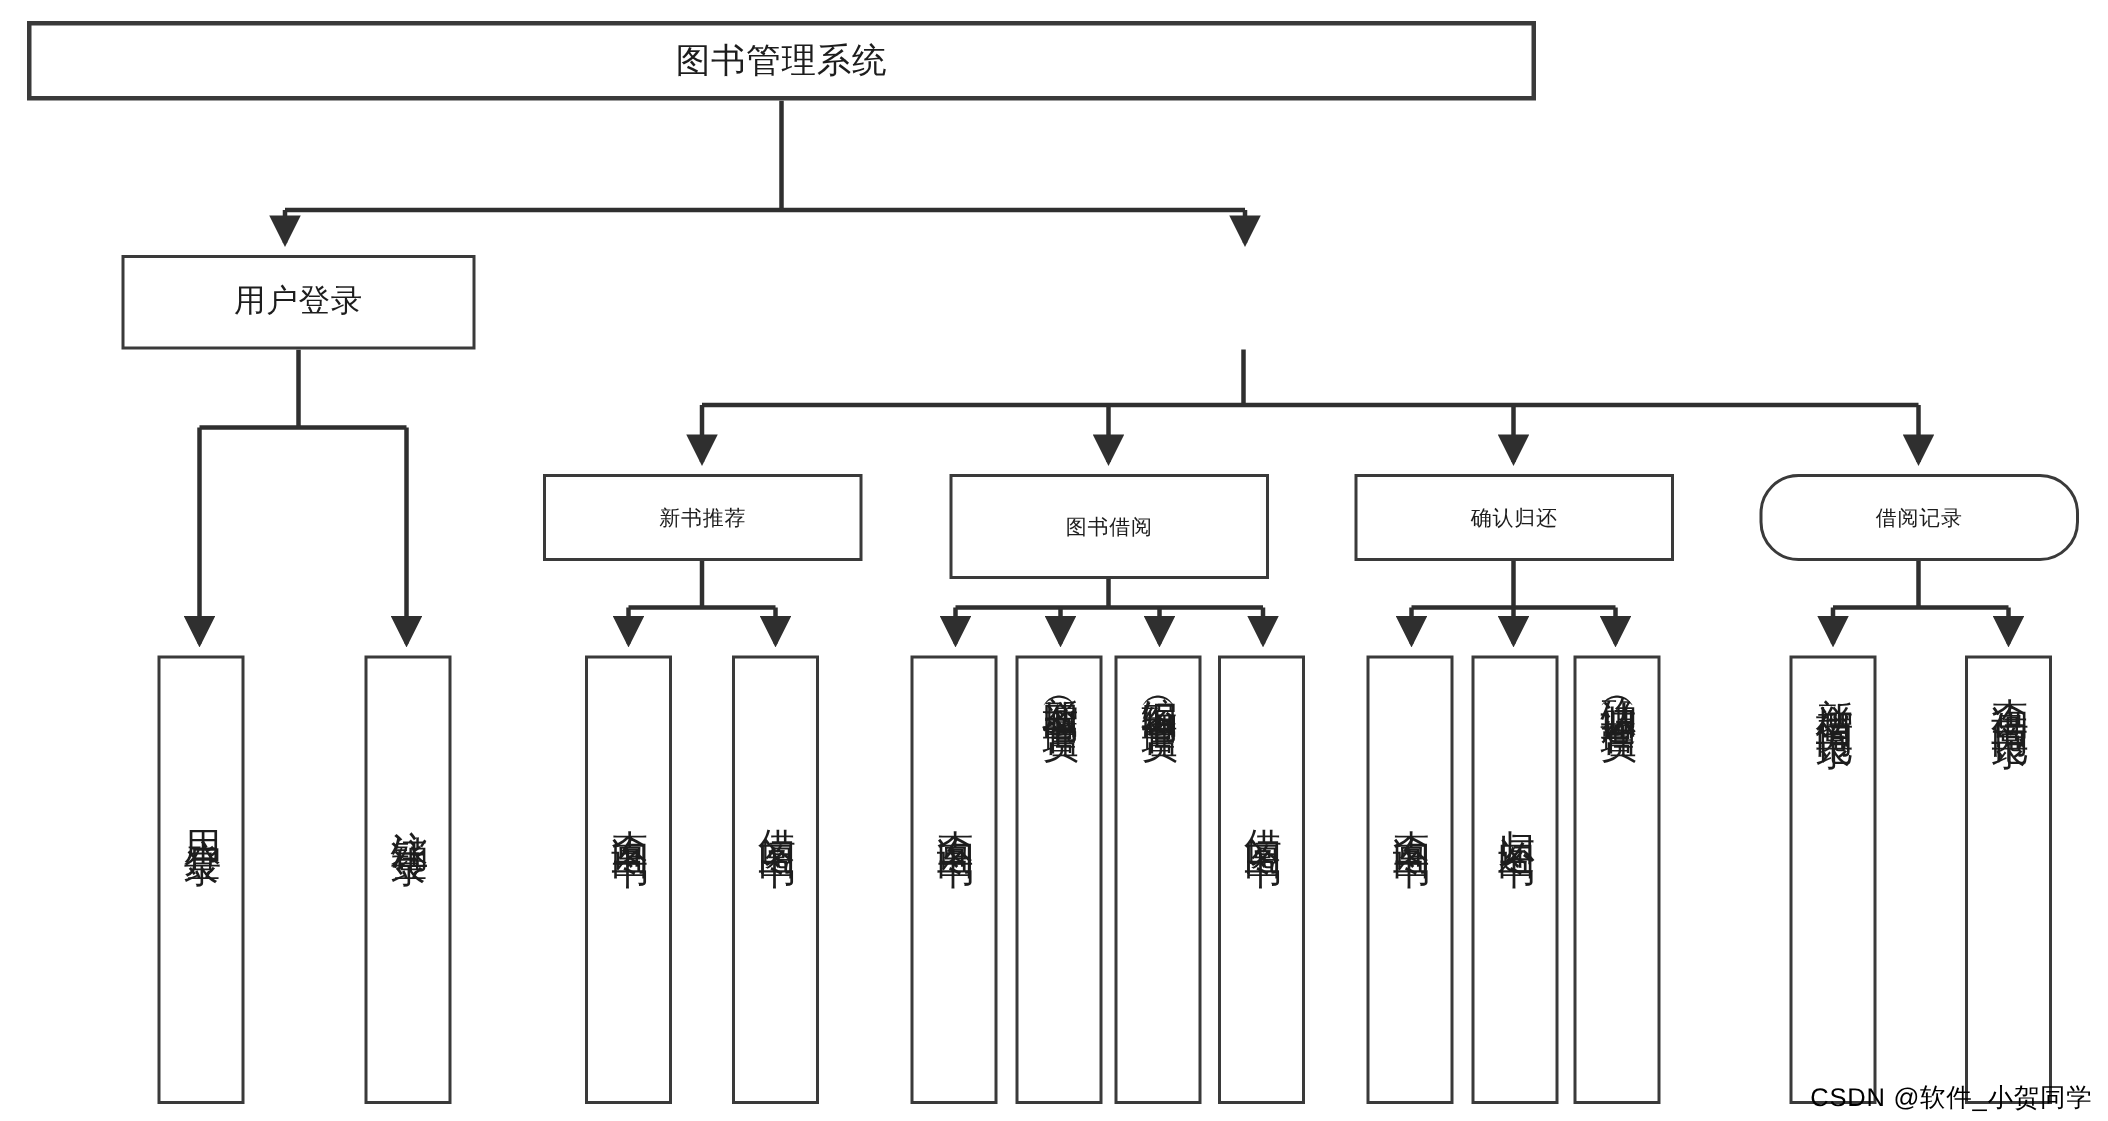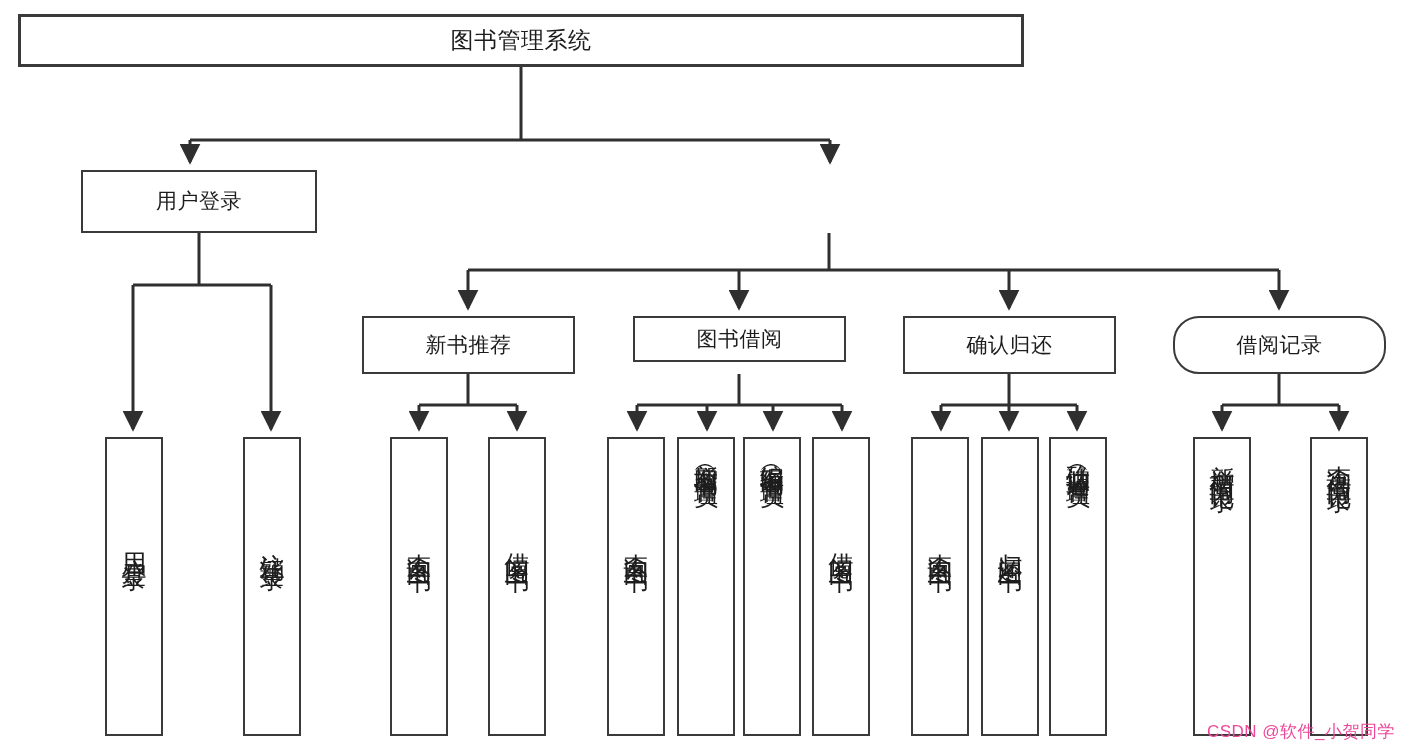--- a/index.html
+++ b/index.html
@@ -24,21 +24,21 @@
   .node.root{border-width:3px;}
   .node-label{
     display:block;
     line-height:1.18;
     letter-spacing:0.5px;
     white-space:nowrap;
     text-align:center;
   }
   .node.root .node-label{font-size:23px;}
   .node.lvl2 .node-label{font-size:21px;}
-  .node.lvl3 .node-label{font-size:21px;}
+  .node.lvl3 .node-label{font-size:14px;}
 
   
   .node.leaf{
     align-items:flex-start;
     justify-content:center;
     padding-top:6px;
   }
   .node.leaf .node-label{
     writing-mode:vertical-rl;
     text-orientation:upright;
@@ -49,21 +49,21 @@
     max-height:288px;
   }
   .node.leaf.tall .node-label{font-size:24px;letter-spacing:3px;}
   .node.leaf.mid .node-label{margin-top:58px;}
 
   
   #watermark{
     position:absolute;
     right:10px;bottom:4px;
     font-size:17px;
-    color:#ec4899;
+    color:#000000;
     letter-spacing:0.5px;
     white-space:nowrap;
     pointer-events:none;
     user-select:none;
   }
 </style>
 </head>
 <body>
 
 <div id="diagram-root">
@@ -122,21 +122,21 @@
     <span class="node-label">图书管理系统</span>
   </div>
 
   <div class="node lvl2" style="left:81px;top:170px;width:236px;height:63px;">
     <span class="node-label">用户登录</span>
   </div>
 
   <div class="node lvl3" style="left:362px;top:316px;width:213px;height:58px;">
     <span class="node-label">新书推荐</span>
   </div>
-  <div class="node lvl3" style="left:633px;top:316px;width:213px;height:46px;">
+  <div class="node lvl3" style="left:633px;top:316px;width:213px;height:70px;">
     <span class="node-label">图书借阅</span>
   </div>
   <div class="node lvl3" style="left:903px;top:316px;width:213px;height:58px;">
     <span class="node-label">确认归还</span>
   </div>
   <div class="node lvl3" style="left:1173px;top:316px;width:213px;height:58px;border-radius:26px;">
     <span class="node-label">借阅记录</span>
   </div>
 
   <div class="node leaf mid" style="left:105px;top:437px;width:58px;height:299px;">

